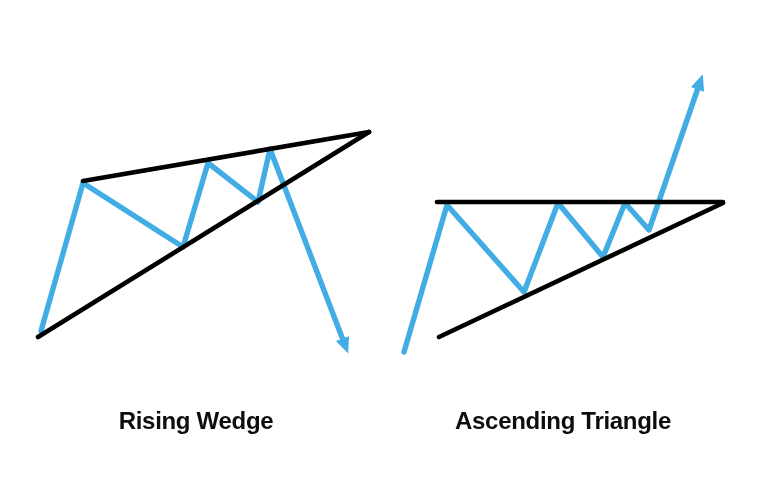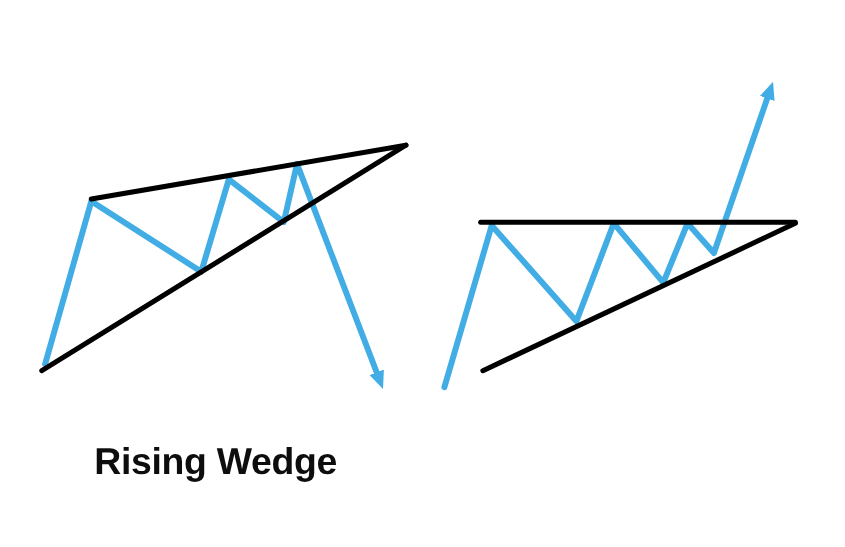--- a/index.html
+++ b/index.html
@@ -30,21 +30,21 @@
     fill: none;
     stroke-linecap: round;
     stroke-linejoin: round;
   }
   .arrow-head { fill: var(--line-blue, #42ade5); }
   .pattern-label {
     position: absolute;
     top: 402px;
     transform: translateX(-50%);
     font-weight: 700;
-    font-size: 34px;
+    font-size: 24px;
     line-height: 37px;
     letter-spacing: -0.3px;
     white-space: nowrap;
     color: var(--label-text, #0d0d0d);
   }
   .pattern-label.left  { left: 196px; }
   .pattern-label.right { left: 563px; }
 </style>
 </head>
 <body>
@@ -66,14 +66,15 @@
 
     <g>
       <polyline class="price" marker-end="url(#arrowhead)" points="404,352 447,205 524,292 558,203 603,257 625,203 649,230 698,88"></polyline>
       <polyline class="trend" points="437,202 723,202"></polyline>
       <polyline class="trend" points="439,337 723,203"></polyline>
     </g>
   </svg>
 
   <div class="pattern-label left">Rising Wedge</div>
 
+  <div class="pattern-label right">Ascending Triangle</div>
 
 </div>
 
 </body></html>

